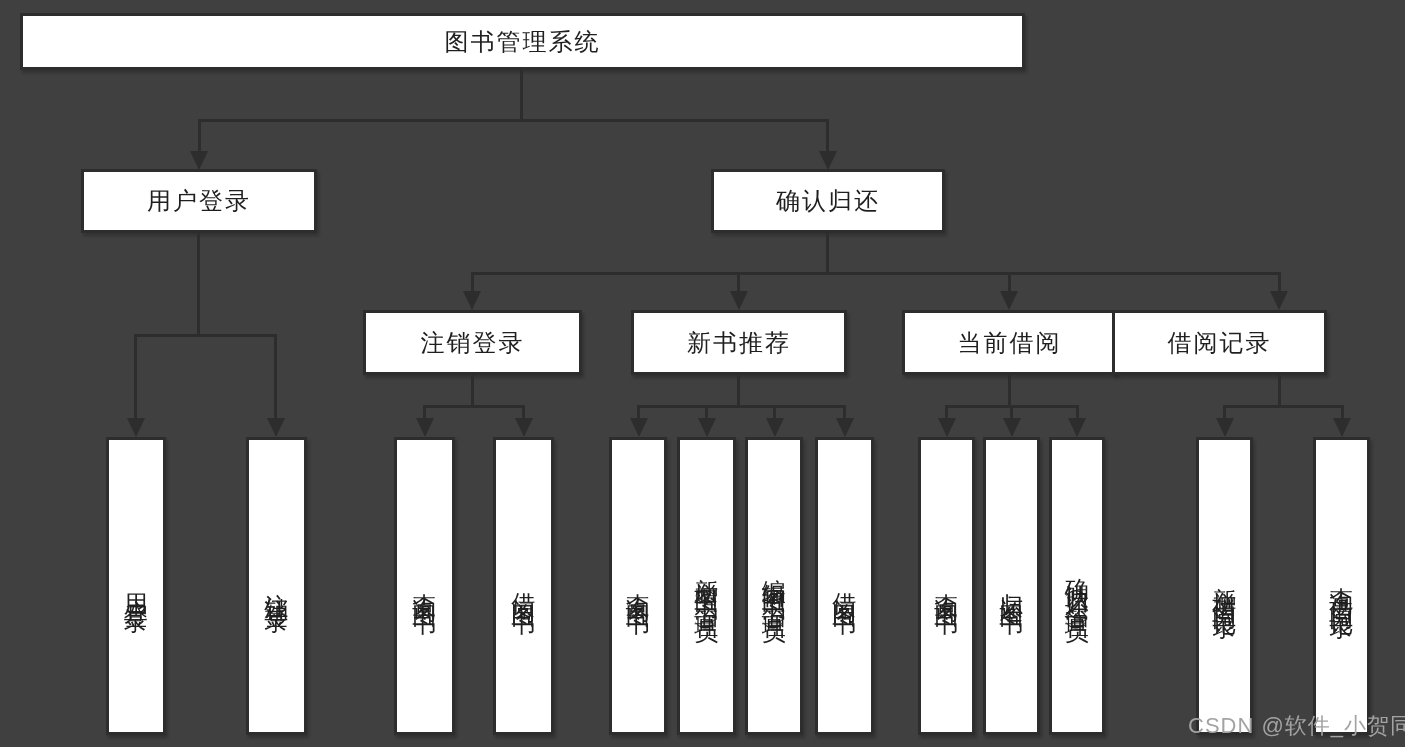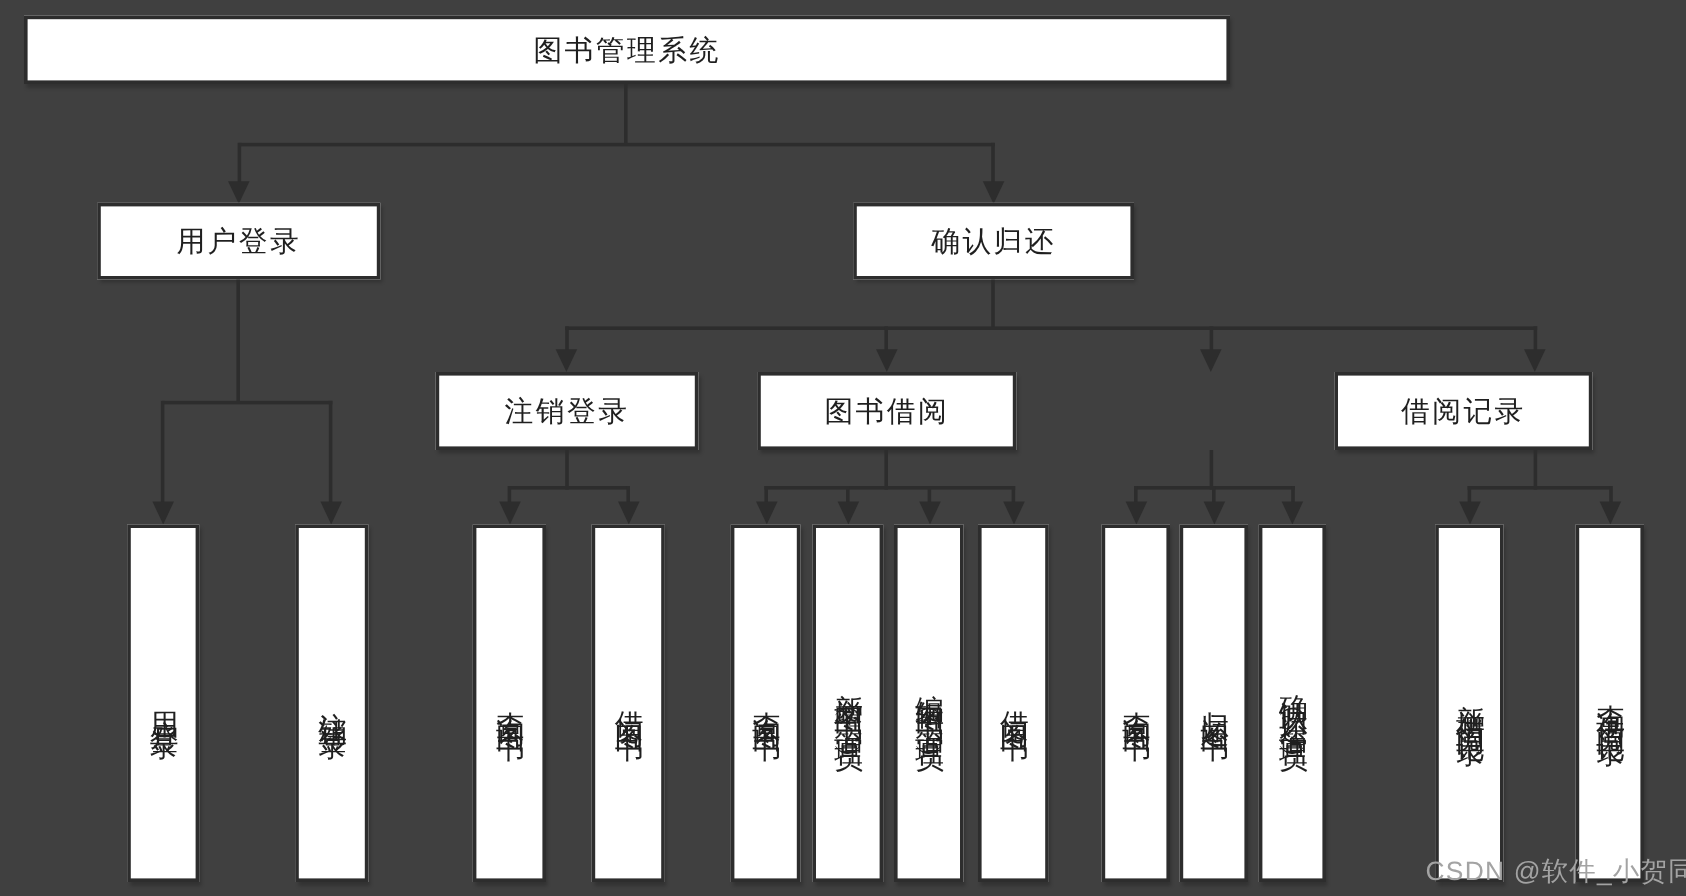--- a/index.html
+++ b/index.html
@@ -68,21 +68,24 @@
   <div class="head" style="left:730px;top:291px;"></div>
   <div class="line vline" style="left:1008px;top:272px;height:21px;"></div>
   <div class="head" style="left:1000px;top:291px;"></div>
   <div class="line vline" style="left:1278px;top:272px;height:21px;"></div>
   <div class="head" style="left:1270px;top:291px;"></div>
 
   <div class="node" style="left:363px;top:310px;width:219px;height:65px;">
     <span class="h-label">注销登录</span>
   </div>
   <div class="node" style="left:631px;top:310px;width:216px;height:65px;">
-    <span class="h-label">图书借阅</span>
+    <span class="h-label">新书推荐</span>
+  </div>
+  <div class="node" style="left:902px;top:310px;width:215px;height:65px;">
+    <span class="h-label">当前借阅</span>
   </div>
   <div class="node" style="left:1112px;top:310px;width:215px;height:65px;">
     <span class="h-label">借阅记录</span>
   </div>
 
   <div class="line vline" style="left:471px;top:375px;height:33px;"></div>
   <div class="line hline" style="left:424px;top:405px;width:101px;"></div>
   <div class="line vline" style="left:423px;top:405px;height:16px;"></div>
   <div class="head" style="left:416px;top:418px;"></div>
   <div class="line vline" style="left:522px;top:405px;height:16px;"></div>

